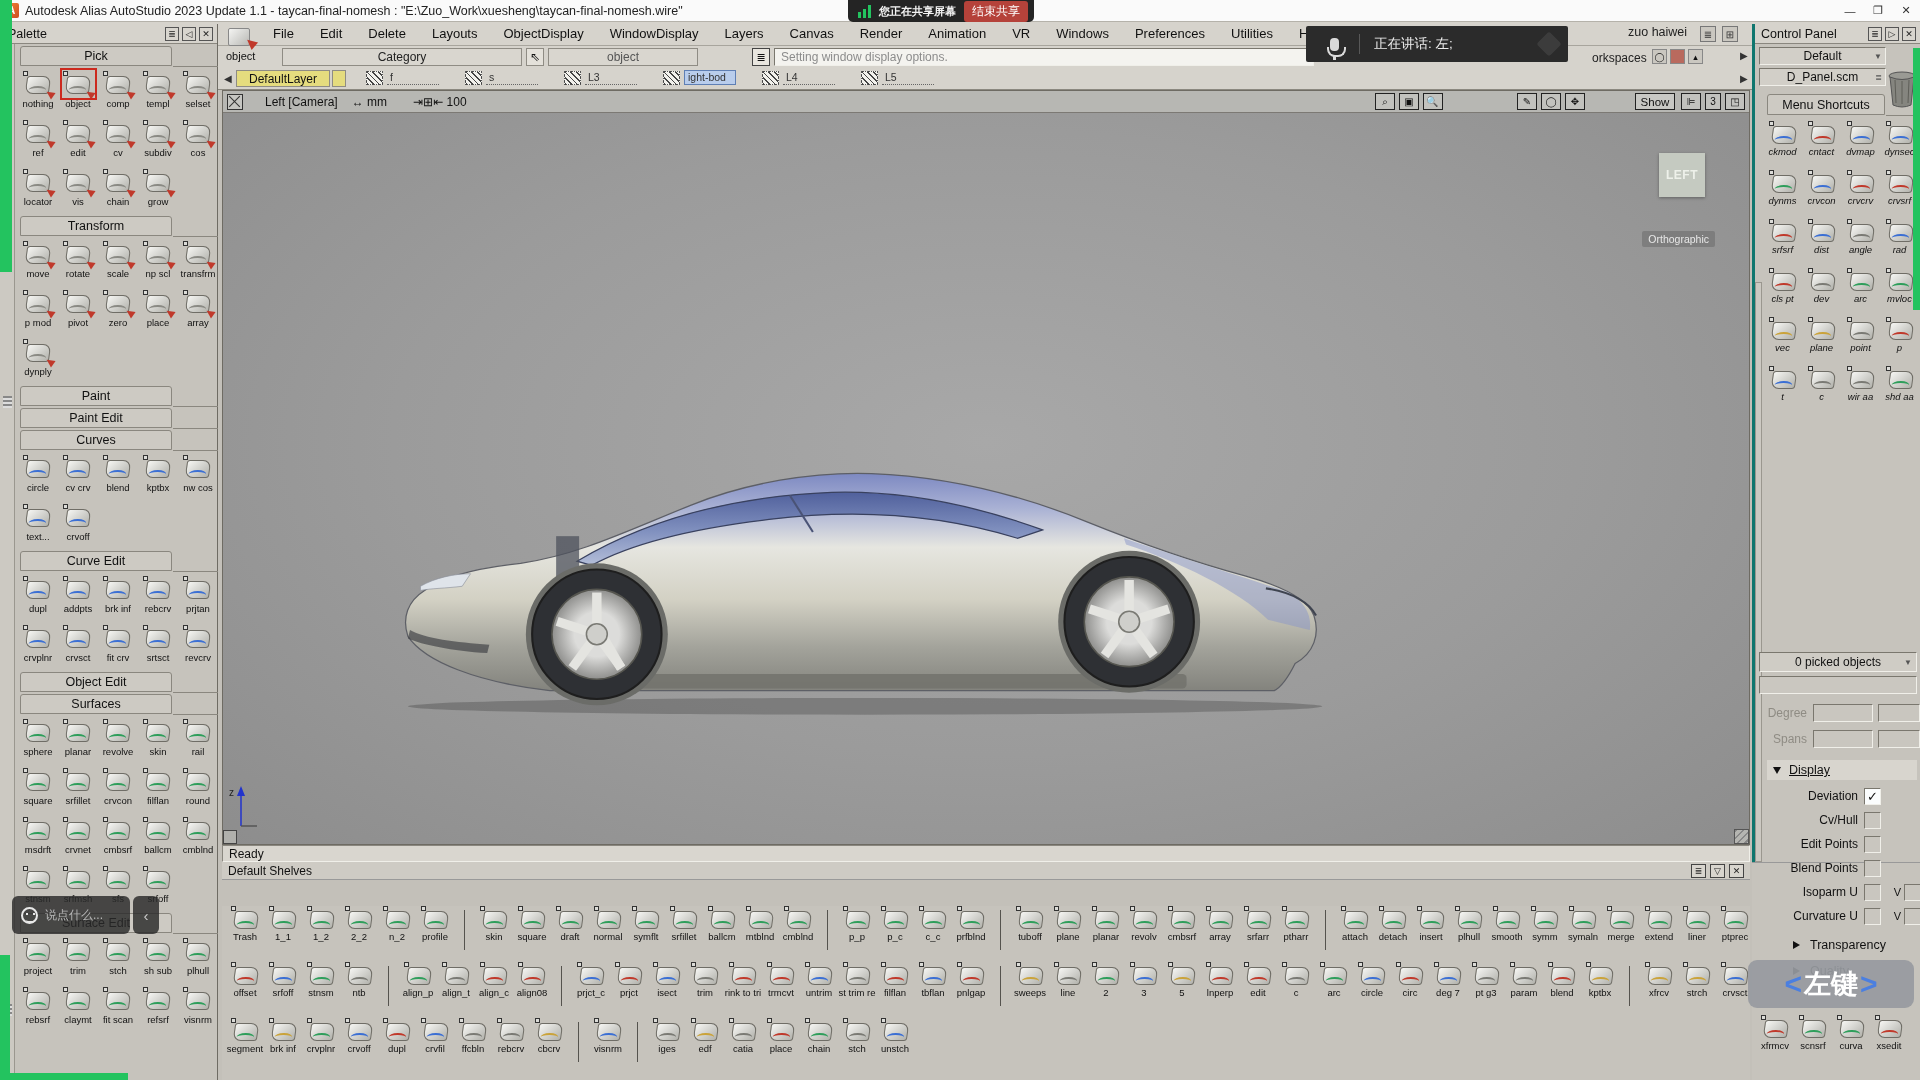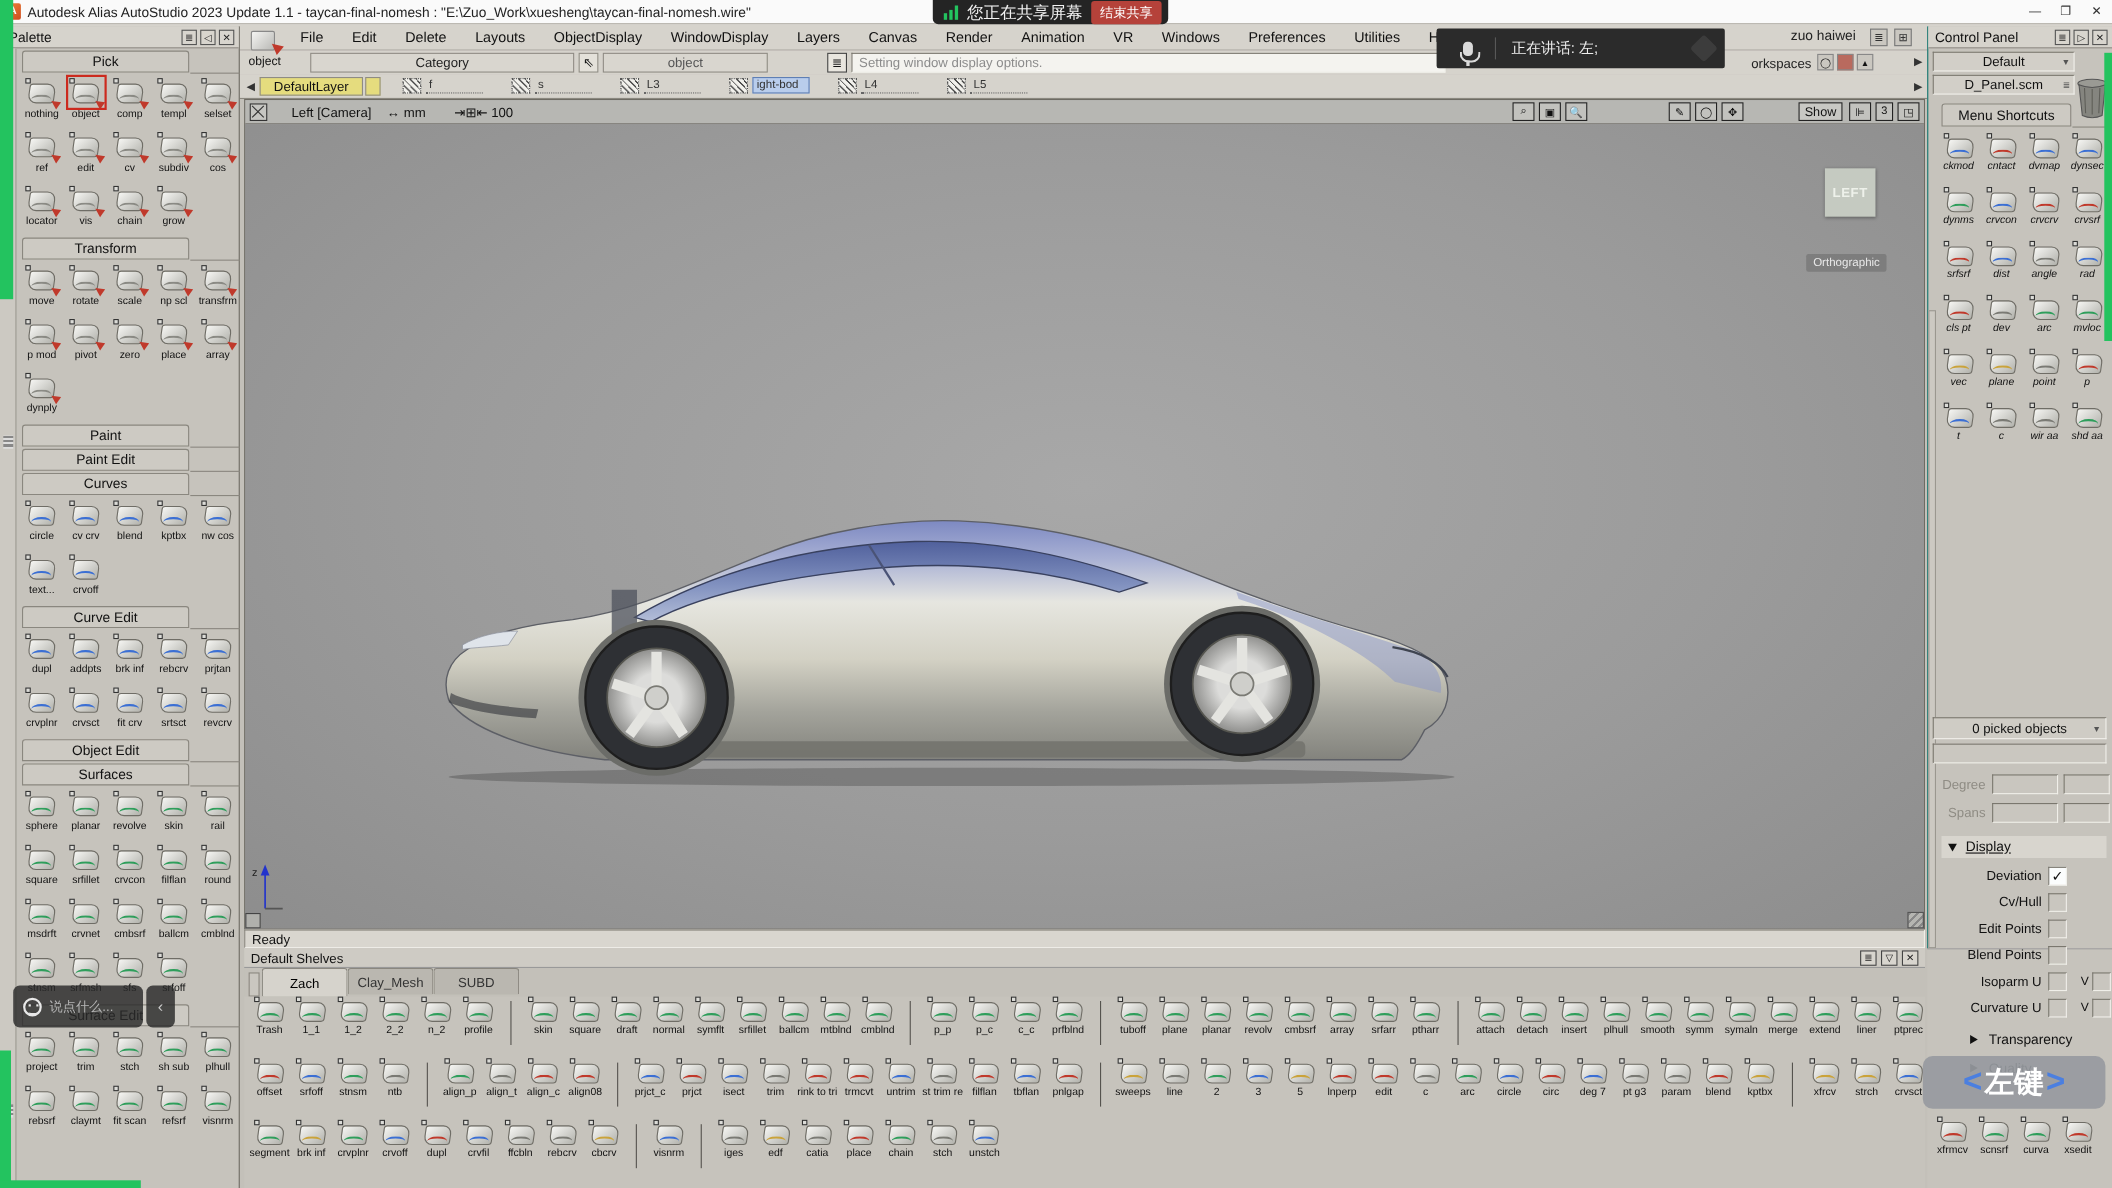--- a/index.html
+++ b/index.html
@@ -17,21 +17,21 @@
   .winbtns { margin-left:auto; display:flex; }
   .winbtn { width:28px; height:20px; display:flex; align-items:center; justify-content:center;
             font-size:11px; color:#333; }
 
   
   .share-banner { position:absolute; left:848px; top:0; height:22px; padding:0 6px 0 10px; background:#242424;
                   border-radius:0 0 5px 5px; display:flex; align-items:center; gap:8px; z-index:60; }
   .share-bars { display:flex; align-items:flex-end; gap:2px; height:13px; }
   .share-bars i { width:3px; background:#23c35f; display:block; }
   .share-bars i:nth-child(1){height:6px} .share-bars i:nth-child(2){height:9px} .share-bars i:nth-child(3){height:13px}
-  .share-text { color:#f2f2f2; font-size:15px; white-space:nowrap; }
+  .share-text { color:#f2f2f2; font-size:11px; white-space:nowrap;font-weight:bold; }
   .stop-btn { background:#b5423a; color:#fff; font-size:12px; padding:2px 8px; border-radius:3px; white-space:nowrap; }
 
   
   .menubar { position:absolute; left:0; top:22px; width:1920px; height:24px; background:#d6d3cc;
              border-bottom:1px solid #a8a59d; display:flex; align-items:center; }
   .menu-items { display:flex; margin-left:260px; }
   .menu-item { font-size:13px; padding:3px 13px; white-space:nowrap; }
   .user-badge { position:absolute; left:1628px; top:3px; font-size:12.5px; color:#222; }
   .menu-side-ic { position:absolute; top:4px; width:16px; height:16px; border:1px solid #777;
                   background:#cac7c0; font-size:10px; display:flex; align-items:center; justify-content:center; color:#333; }
@@ -173,21 +173,21 @@
                 border-top:1px solid #999; }
   .side-row { position:absolute; left:4px; top:152px; display:flex; }
   .leftkey-overlay { position:absolute; left:1748px; top:960px; width:166px; height:48px;
                      background:rgba(151,154,159,.92); border-radius:9px; display:flex; align-items:center;
                      justify-content:center; z-index:80; font-weight:bold; }
   .lk-bracket { color:#4b7fe0; font-size:30px; }
   .lk-text { color:#fff; font-size:27px; margin:0 2px; }
 
   
   .cpanel { position:absolute; left:1752px; top:24px; width:168px; height:838px; background:#c6c3bc;
-            border-left:1px solid #0f766e; }
+            border-left:3px solid #0f766e; }
   .cp-titlebar { height:20px; background:#d6d3cc; border-bottom:1px solid #8a877f; display:flex;
                  align-items:center; font-size:12.5px; padding-left:6px; }
   .cp-combo { margin:3px 34px 0 4px; height:18px; border:1px solid; border-color:#7a776e #f0efe9 #f0efe9 #7a776e;
               background:#d2cfc8; font-size:12px; display:flex; align-items:center; justify-content:center; position:relative; }
   .cp-combo .dd { position:absolute; right:3px; font-size:8px; color:#555; }
   .trash-ic { position:absolute; right:3px; top:46px; width:30px; height:38px; }
   .cp-tab { margin:8px 0 0 12px; width:118px; height:21px; border:1px solid #8a877f; border-radius:3px 3px 0 0;
             background:#cdcac3; font-size:12.5px; display:flex; align-items:center; justify-content:center; position:relative; }
   .cp-tab::after { content:''; position:absolute; left:118px; top:20px; width:36px; height:1px; background:#8a877f; }
   .cp-grid { display:flex; flex-wrap:wrap; padding-left:8px; margin-top:2px; }
@@ -425,28 +425,20 @@
   </div>
 
   <div class="shelfbar">
     <span>Default Shelves</span>
     <div class="shelfbar-icons">
       <div class="sb-ic">≣</div>
       <div class="sb-ic">▽</div>
       <div class="sb-ic">✕</div>
     </div>
   </div>
-  <div class="tabstrip">
-    <div class="tab-grip"></div>
-    <span id="shelf-tabs" style="display:flex">
-        <div class="shelf-tab active">Zach</div>
-        <div class="shelf-tab">Clay_Mesh</div>
-        <div class="shelf-tab">SUBD</div>
-      </span>
-  </div>
   <div class="shelf-content" id="shelf-rows">
       <div class="shelf-row">
         <div class="shelf-item">
           <span class="ticon" style="width: 28px; height: 24px;">
             <i class="glyph" style="--ac: #2e9e5b;"></i>
             <i class="opt"></i>
           </span>
           <span class="lbl">Trash</span>
         </div>
         <div class="shelf-item">

